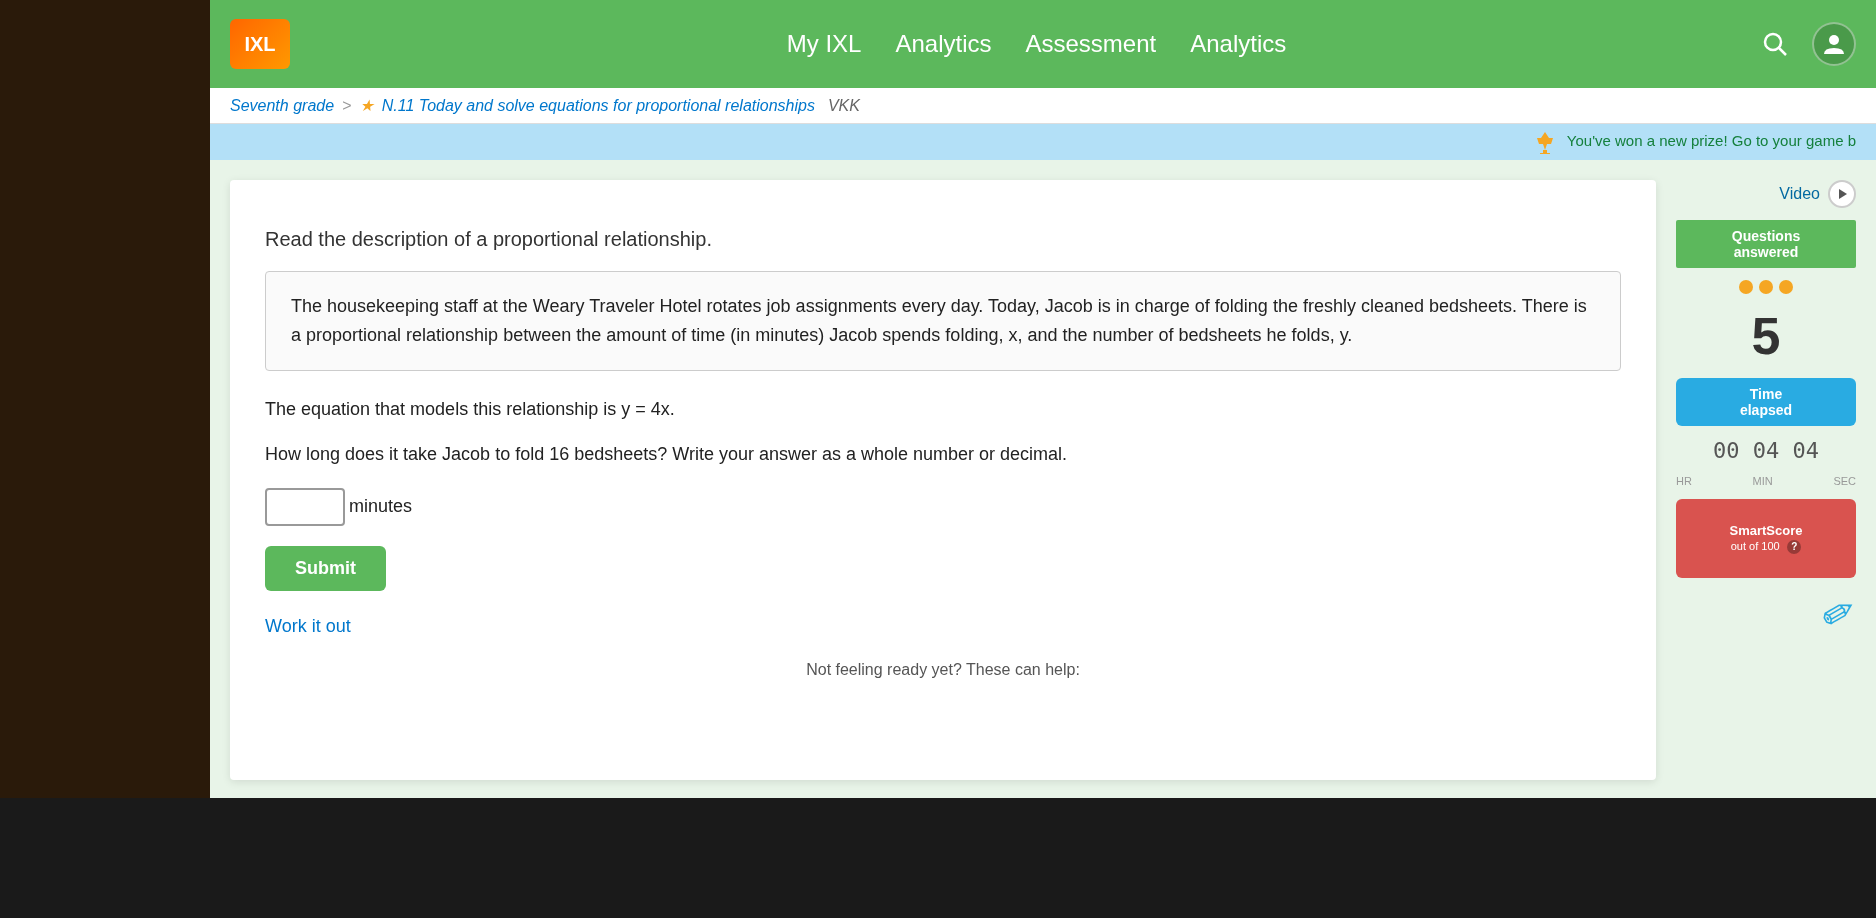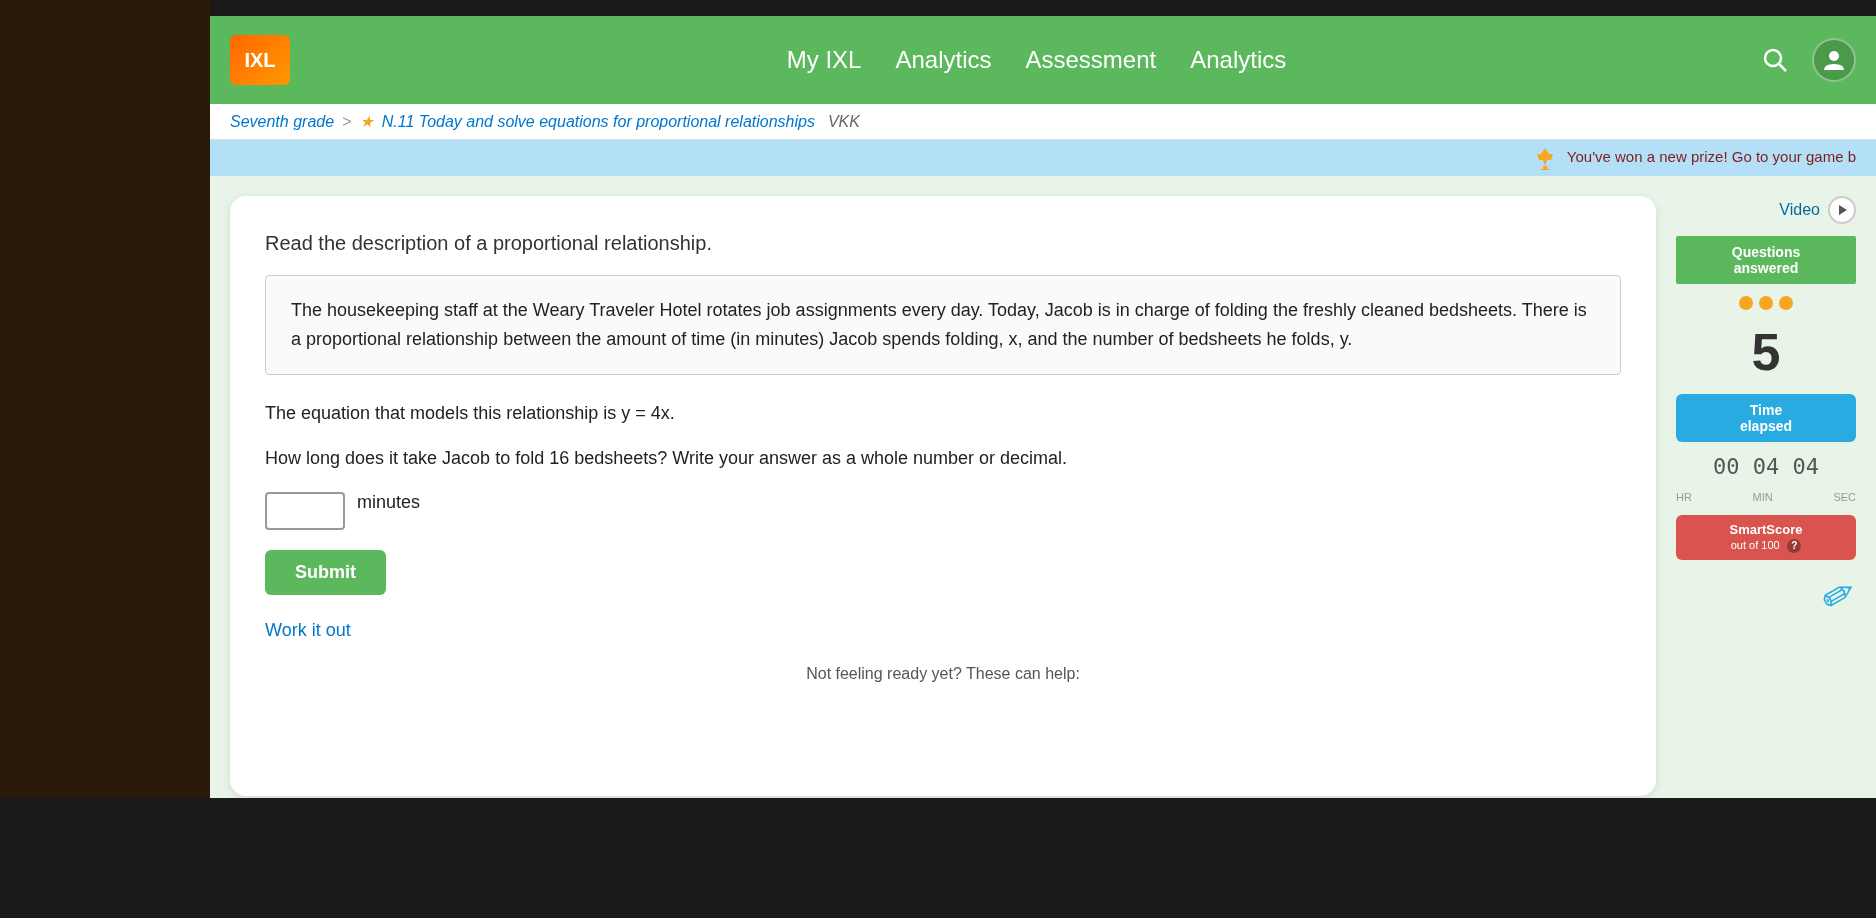--- a/index.html
+++ b/index.html
@@ -24,21 +24,21 @@
       position: absolute;
       bottom: 0; left: 0;
       width: 100%; height: 120px;
       background: #1a1a1a;
       z-index: 5;
     }
 
     
     .screen {
       position: absolute;
-      left: 210px; top: 16px;
+      left: 210px; top: 0;
       width: 1666px;
       height: 800px;
       background: #e8f4e8;
       overflow: hidden;
     }
 
     
     .navbar {
       width: 100%;
       height: 88px;
@@ -124,42 +124,42 @@
       color: #666;
       margin-left: 5px;
     }
 
     
     .prize-banner {
       background: #b3e0f7;
       padding: 6px 20px;
       text-align: right;
       font-size: 15px;
-      color: #7f1d1d;
+      color: #15803d;
     }
     .prize-link {
       color: #0077cc;
       cursor: pointer;
       text-decoration: underline;
     }
 
     
     .main-content {
       display: flex;
       padding: 20px;
       gap: 20px;
       height: calc(100% - 160px);
     }
 
     
     .question-panel {
       flex: 1;
       background: white;
-      border-radius: 16px;
-      padding: 36px 35px;
+      border-radius: 4px;
+      padding: 48px 35px;
       box-shadow: 0 2px 8px rgba(0,0,0,0.1);
       position: relative;
       overflow-y: auto;
     }
 
     .read-prompt {
       font-size: 20px;
       color: #333;
       margin-bottom: 20px;
     }
@@ -186,22 +186,22 @@
 
     .question-text {
       font-size: 18px;
       color: #222;
       margin-bottom: 20px;
       line-height: 1.5;
     }
 
     .answer-row {
       display: flex;
-      align-items: flex-start;
-      gap: 12px;
+      align-items: center;
+      gap: 4px;
       margin-bottom: 20px;
     }
     .answer-input {
       width: 80px;
       height: 38px;
       border: 2px solid #999;
       border-radius: 4px;
       font-size: 18px;
       padding: 4px 8px;
     }
@@ -306,21 +306,21 @@
       display: flex;
       justify-content: space-between;
       font-size: 11px;
       color: #999;
     }
 
     .smart-score-btn {
       background: #d9534f;
       color: white;
       border-radius: 6px;
-      padding: 7px 12px;
+      padding: 24px 12px;
       text-align: center;
       font-size: 13px;
       font-weight: bold;
       cursor: pointer;
     }
     .smart-score-sub {
       font-size: 11px;
       font-weight: normal;
     }
 

